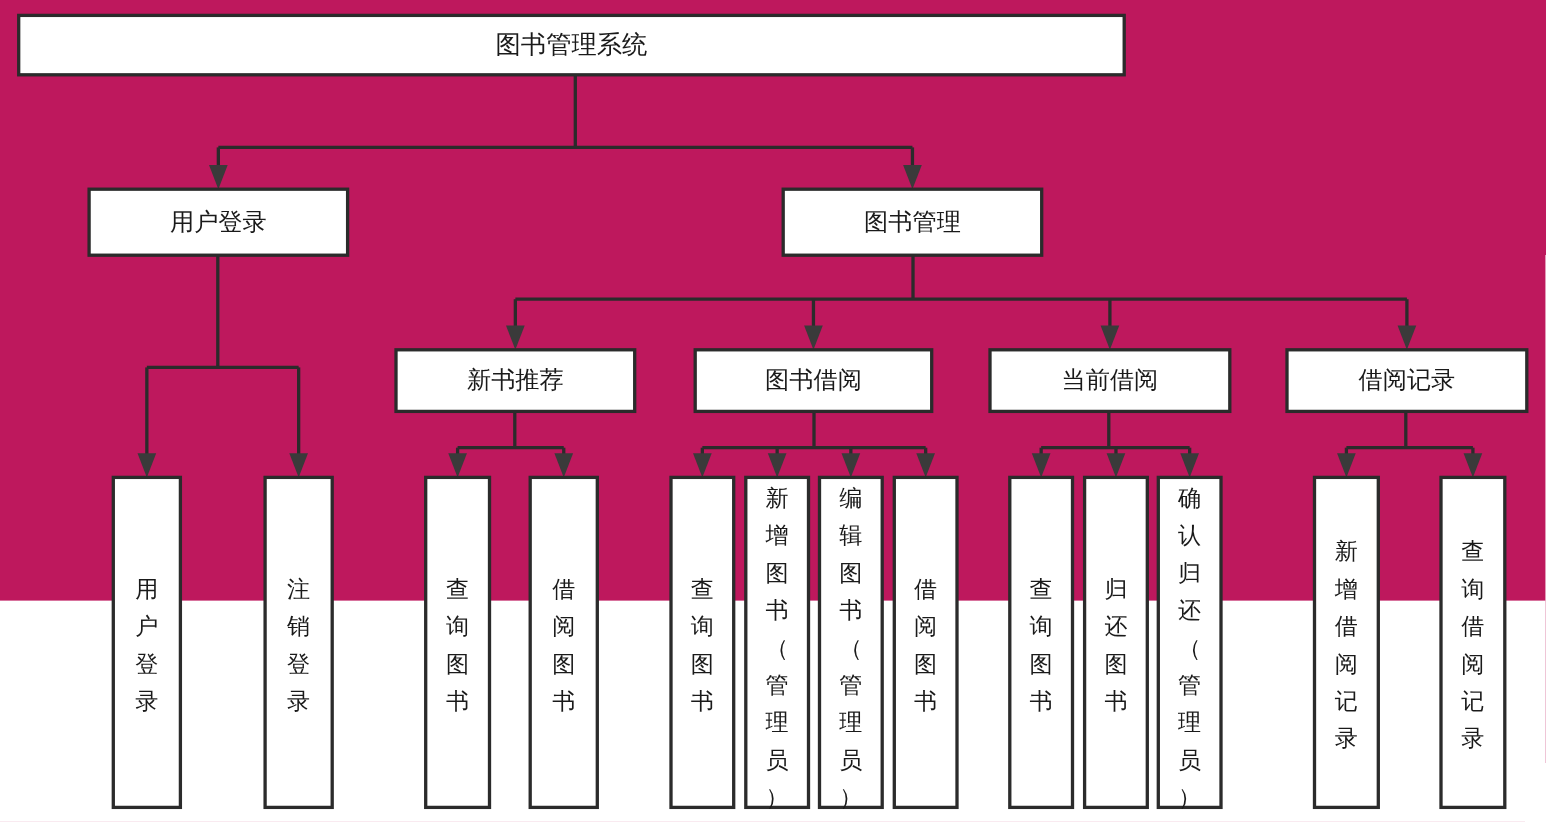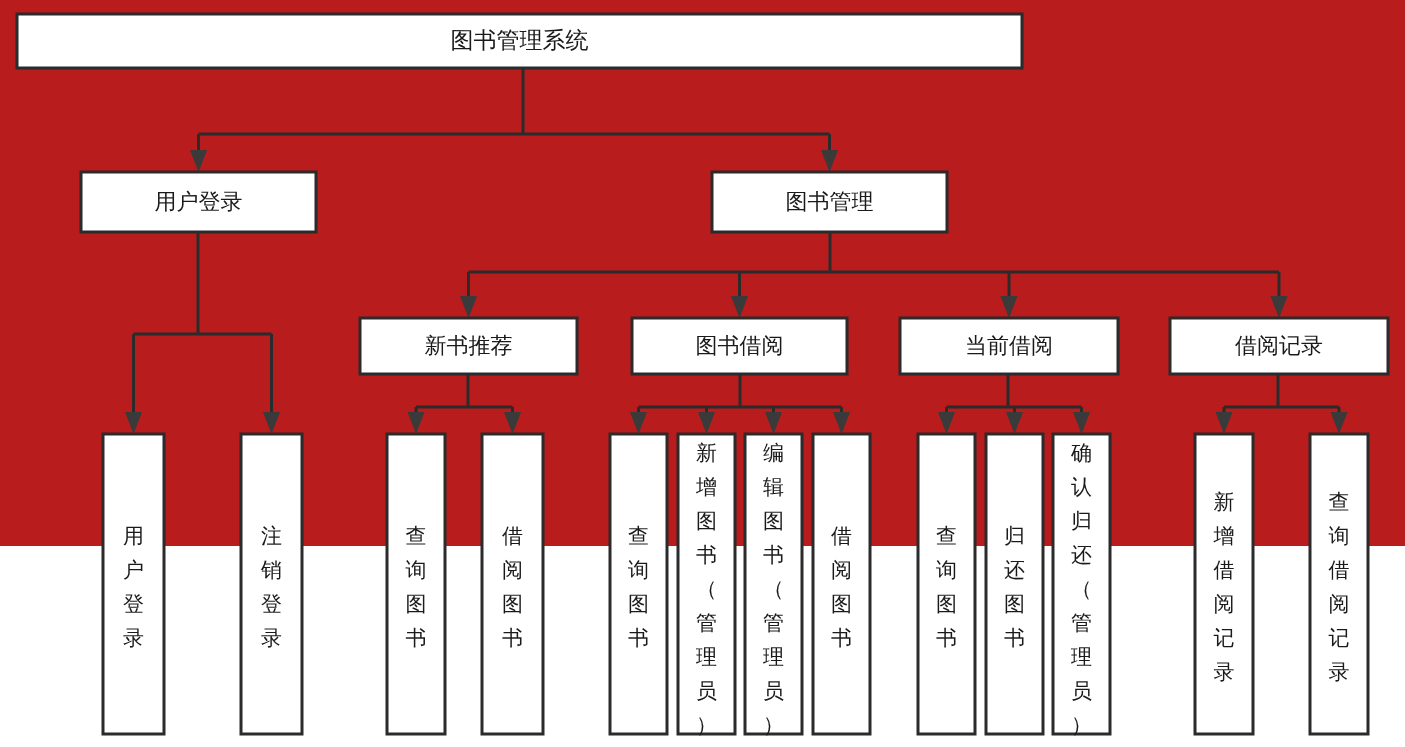--- a/index.html
+++ b/index.html
@@ -10,21 +10,21 @@
   body {
     width: 1405px;
     height: 747px;
     overflow: hidden;
     font-family: "Liberation Sans", "DejaVu Sans", sans-serif;
   }
   #chart-root {
     position: relative;
     width: 1405px;
     height: 546px;
-    background: #b91c1c;
+    background: #be185d;
   }
   svg.diagram {
     position: absolute;
     inset: 0;
     width: 1405px;
     height: 747px;
     display: block;
   }
   .node-box {
     fill: #ffffff;

